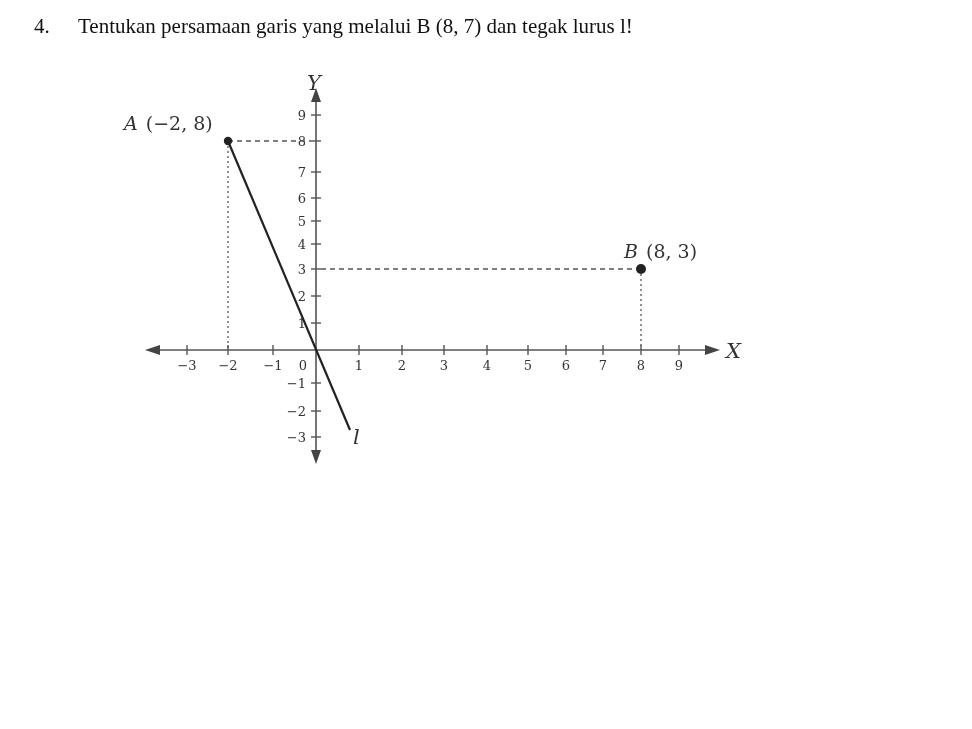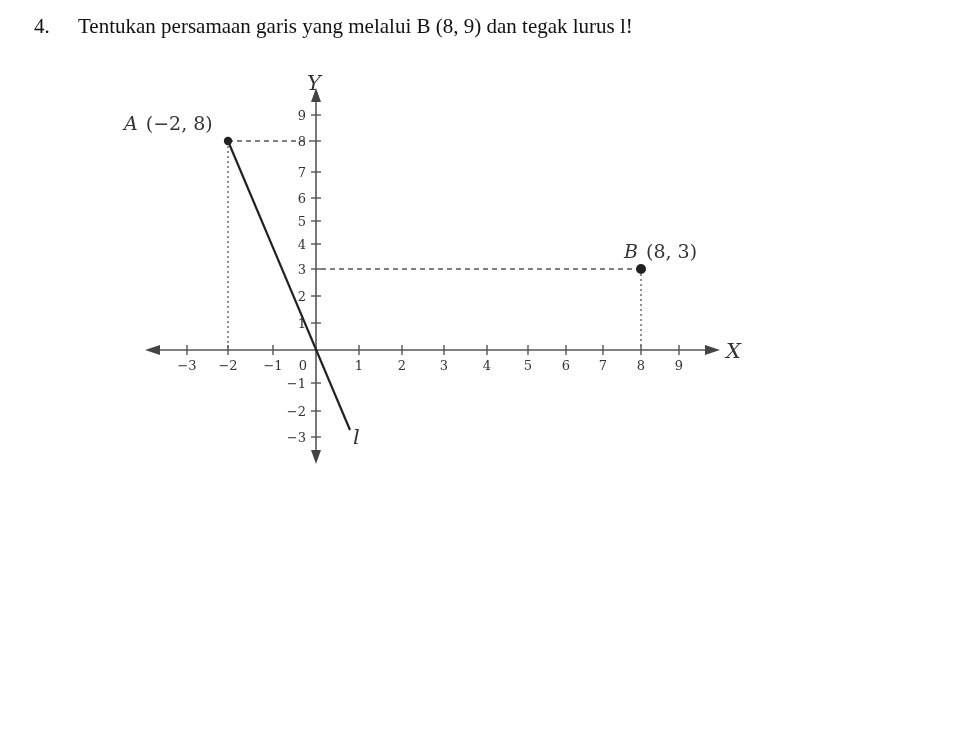--- a/index.html
+++ b/index.html
@@ -46,21 +46,21 @@
     .axis-label {
       font-size: 21px;
       font-style: italic;
       fill: #333;
     }
   </style>
 </head>
 <body>
 
 <div class="question">
-  <span class="num">4.</span><span>Tentukan persamaan garis yang melalui B (8, 9) dan tegak lurus l!</span>
+  <span class="num">4.</span><span>Tentukan persamaan garis yang melalui B (8, 7) dan tegak lurus l!</span>
 </div>
 
 <svg class="diagram" width="972" height="729" viewBox="0 0 972 729">
 
   <g>
     <line x1="150" y1="350" x2="712" y2="350" stroke="#555" stroke-width="1.6"></line>
     <polygon points="145,350 160,345 160,355" fill="#444"></polygon>
     <polygon points="720,350 705,345 705,355" fill="#444"></polygon>
     <text class="axis-label" x="726" y="358">X</text>
   </g>

